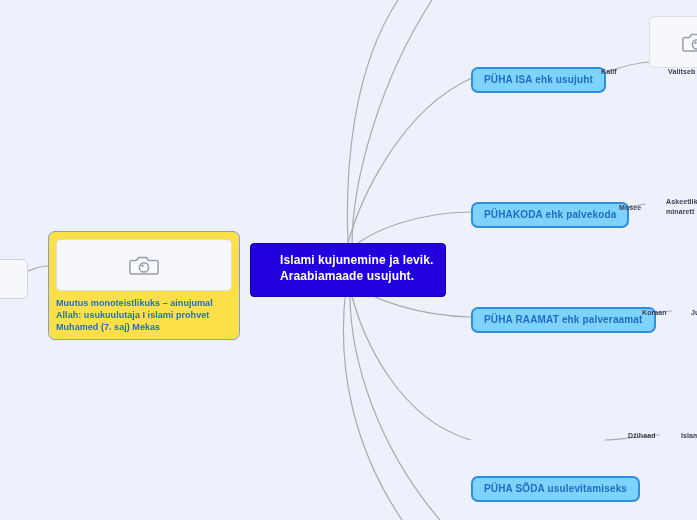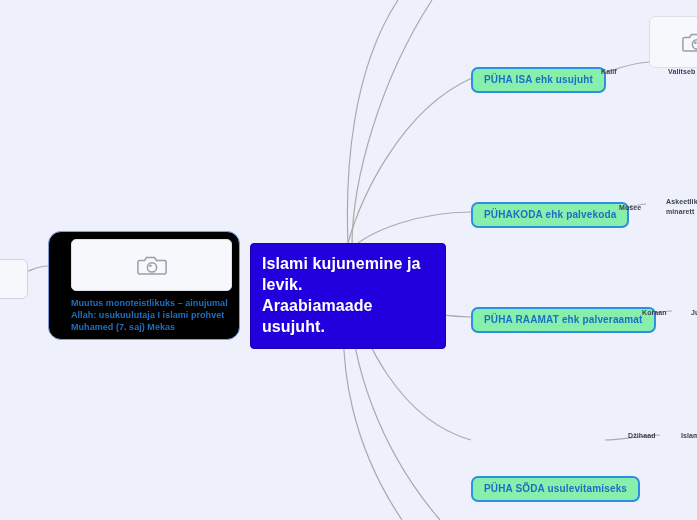--- a/index.html
+++ b/index.html
@@ -32,54 +32,54 @@
   
   .root-node {
     position: absolute;
     left: 250px;
     top: 243px;
     width: 196px;
     box-sizing: border-box;
     background: #2200dd;
     border: 1px solid #1c00b4;
     border-radius: 4px;
-    padding: 9px 11px 11px 11px;
+    padding: 9px 11px 11px 29px;
     color: #ffffff;
-    font-size: 16px;
+    font-size: 12px;
     font-weight: bold;
     line-height: 1.32;
     letter-spacing: 0.1px;
   }
 
   
   .topic {
     position: absolute;
     box-sizing: border-box;
-    background: #86efac;
+    background: #7dd3fc;
     border: 2px solid #2e8fe0;
     border-radius: 7px;
     padding: 5px 11px 6px 11px;
     color: #1d6fc4;
     font-size: 10px;
     font-weight: bold;
     letter-spacing: 0.15px;
     white-space: nowrap;
   }
 
   
   .img-node {
     position: absolute;
     left: 48px;
     top: 231px;
     width: 192px;
     box-sizing: border-box;
-    background: #000000;
+    background: #fde047;
     border: 1px solid #7f9fdd;
-    border-radius: 13px;
-    padding: 7px 7px 6px 22px;
+    border-radius: 7px;
+    padding: 7px 7px 6px 7px;
   }
   .img-frame {
     box-sizing: border-box;
     width: 100%;
     height: 52px;
     border: 1px solid #dcdfe8;
     border-radius: 5px;
     background: #f7f8fc;
     display: flex;
     align-items: center;

